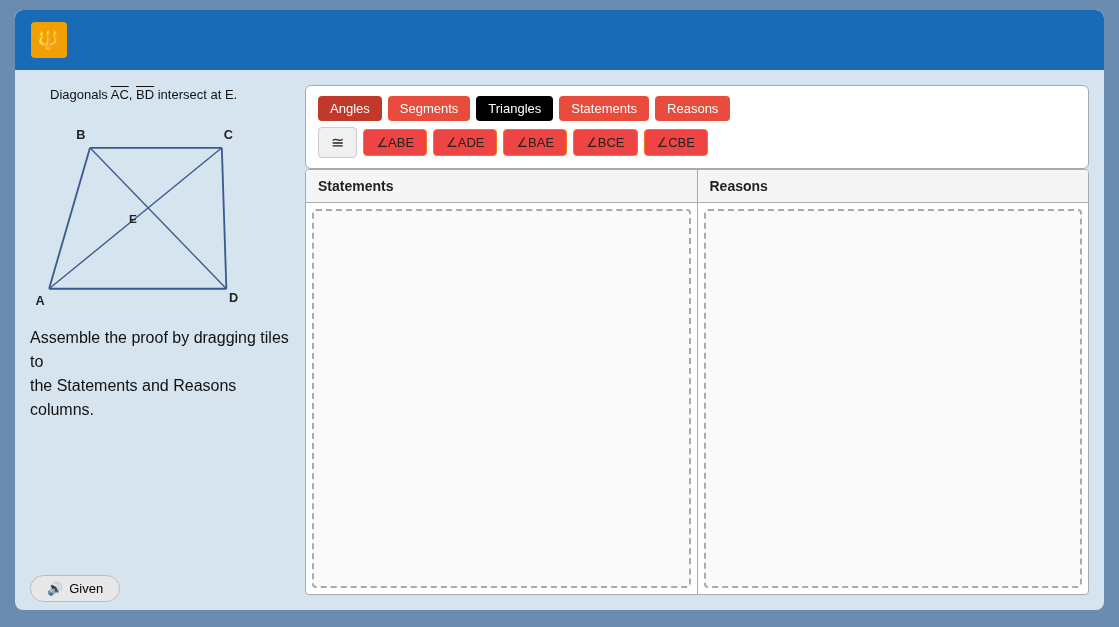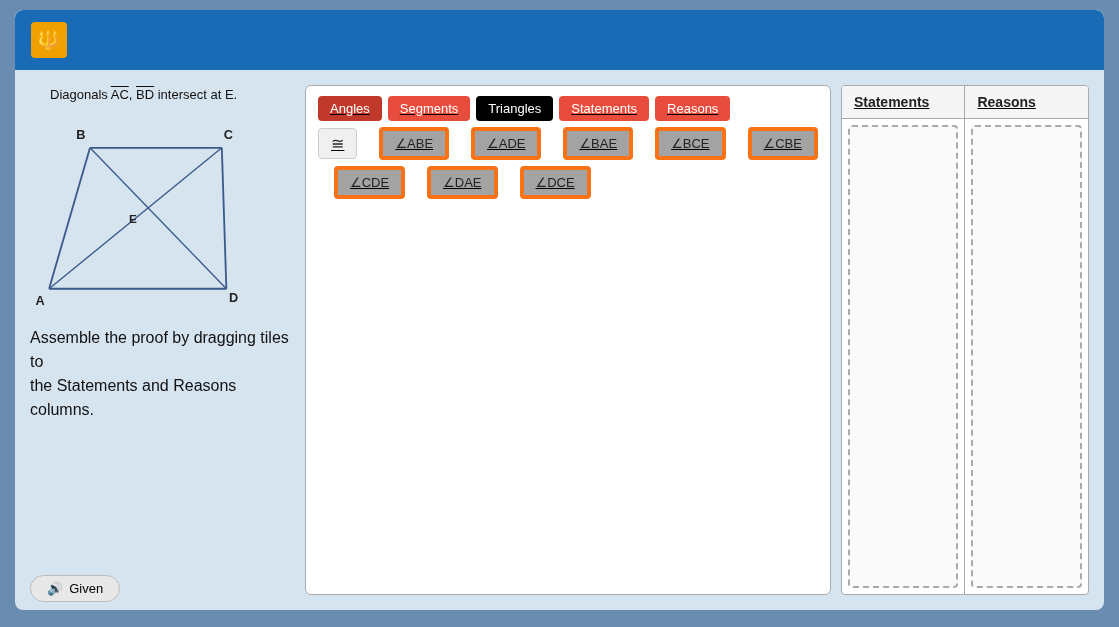--- a/index.html
+++ b/index.html
@@ -76,23 +76,21 @@
     }
     .assemble-text {
       font-size: 16px;
       color: #111;
       margin-top: 8px;
       line-height: 1.5;
     }
     .right-panel {
       flex: 1;
       display: flex;
-      flex-direction: row;
-      gap: 10px;
-      text-decoration: underline;
+      flex-direction: column;
     }
     .tiles-area {
       background: white;
       border-radius: 6px;
       padding: 10px 12px;
       border: 1px solid #aaa;
     }
     .tile-row {
       display: flex;
       align-items: center;
@@ -111,21 +109,21 @@
       user-select: none;
       font-weight: 500;
       border: none;
     }
     .tile-angles { background: #c0392b; color: white; }
     .tile-segments { background: #e74c3c; color: white; }
     .tile-triangles { background: #000000; color: white; }
     .tile-statements { background: #e74c3c; color: white; }
     .tile-reasons { background: #e74c3c; color: white; }
     .tile-congruent { background: #f0f0f0; color: #222; border: 1px solid #ccc; font-size: 16px; }
-    .tile-angle { background: #a3a3a3; color: #222; border: 4px solid #f97316; font-size: 13px; margin-left: 16px; }
+    .tile-angle { background: #ef4444; color: #222; border: 1px solid #f97316; font-size: 13px; }
     .proof-area {
       flex: 1;
       display: flex;
       gap: 0;
       background: white;
       border: 1px solid #aaa;
       border-radius: 4px;
       overflow: hidden;
     }
     .proof-column {
@@ -230,25 +228,20 @@
 
         <div class="tile-row">
           <button class="tile tile-congruent">≅</button>
           <button class="tile tile-angle">∠ABE</button>
           <button class="tile tile-angle">∠ADE</button>
           <button class="tile tile-angle">∠BAE</button>
           <button class="tile tile-angle">∠BCE</button>
           <button class="tile tile-angle">∠CBE</button>
         </div>
 
-        <div class="tile-row">
-          <button class="tile tile-angle">∠CDE</button>
-          <button class="tile tile-angle">∠DAE</button>
-          <button class="tile tile-angle">∠DCE</button>
-        </div>
       </div>
 
       <div class="proof-area">
         <div class="proof-column">
           <div class="proof-column-header">Statements</div>
           <div class="proof-drop-zone"></div>
         </div>
         <div class="proof-column">
           <div class="proof-column-header">Reasons</div>
           <div class="proof-drop-zone"></div>

